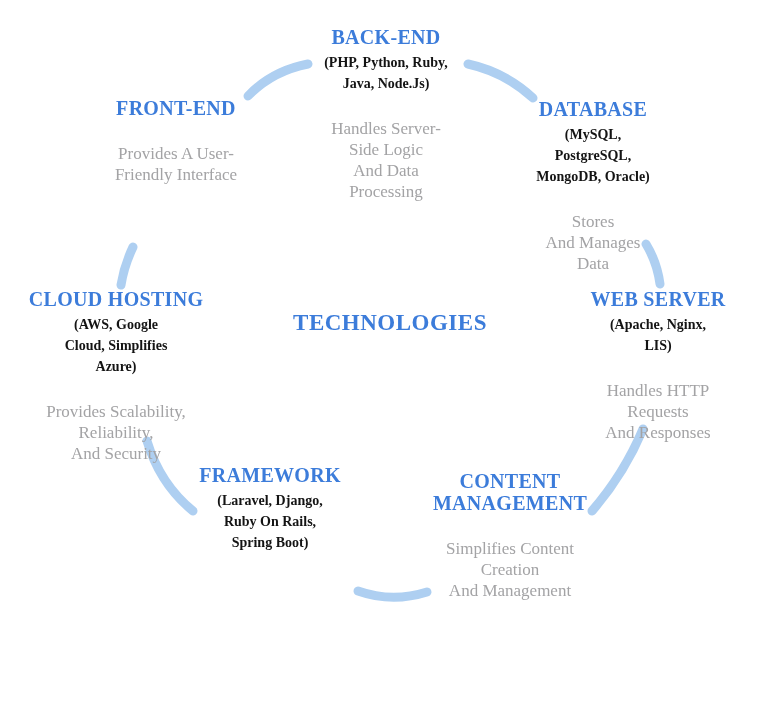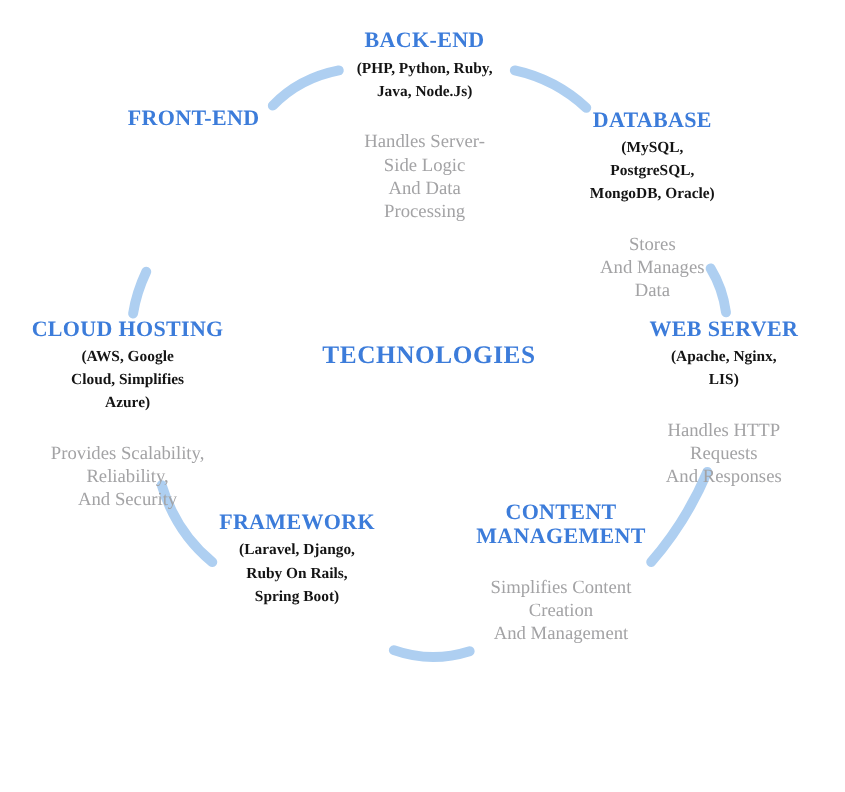--- a/index.html
+++ b/index.html
@@ -47,21 +47,21 @@
     font-size:17px;
     line-height:21px;
     color:var(--gray);
     white-space:pre-line;
     margin-top:24px;
   }
 
   #node-back-end{left:386px;top:26px;}
   #node-database{left:593px;top:98px;}
   #node-web-server{left:658px;top:288px;}
-  #node-content-management{left:510px;top:455px;}
+  #node-content-management{left:510px;top:470px;}
   #node-framework{left:270px;top:464px;}
   #node-cloud-hosting{left:116px;top:288px;}
   #node-front-end{left:176px;top:97px;}
 
   #center-title{
     position:absolute;
     left:390px;
     top:310px;
     transform:translateX(-50%);
     font-size:23px;
@@ -146,19 +146,21 @@
     <div class="node-tools">(AWS, Google
 Cloud, Simplifies
 Azure)</div>
     <div class="node-desc">Provides Scalability,
 Reliability,
 And Security</div>
   </div>
 
   <div class="node" id="node-front-end">
     <div class="node-title">FRONT-END</div>
+    <div class="node-desc">Provides A User-
+Friendly Interface</div>
   </div>
 
   <div id="center-title">TECHNOLOGIES</div>
 
   <div id="logo">INTEXSOFT</div>
 
 </div>
 
 </body></html>

